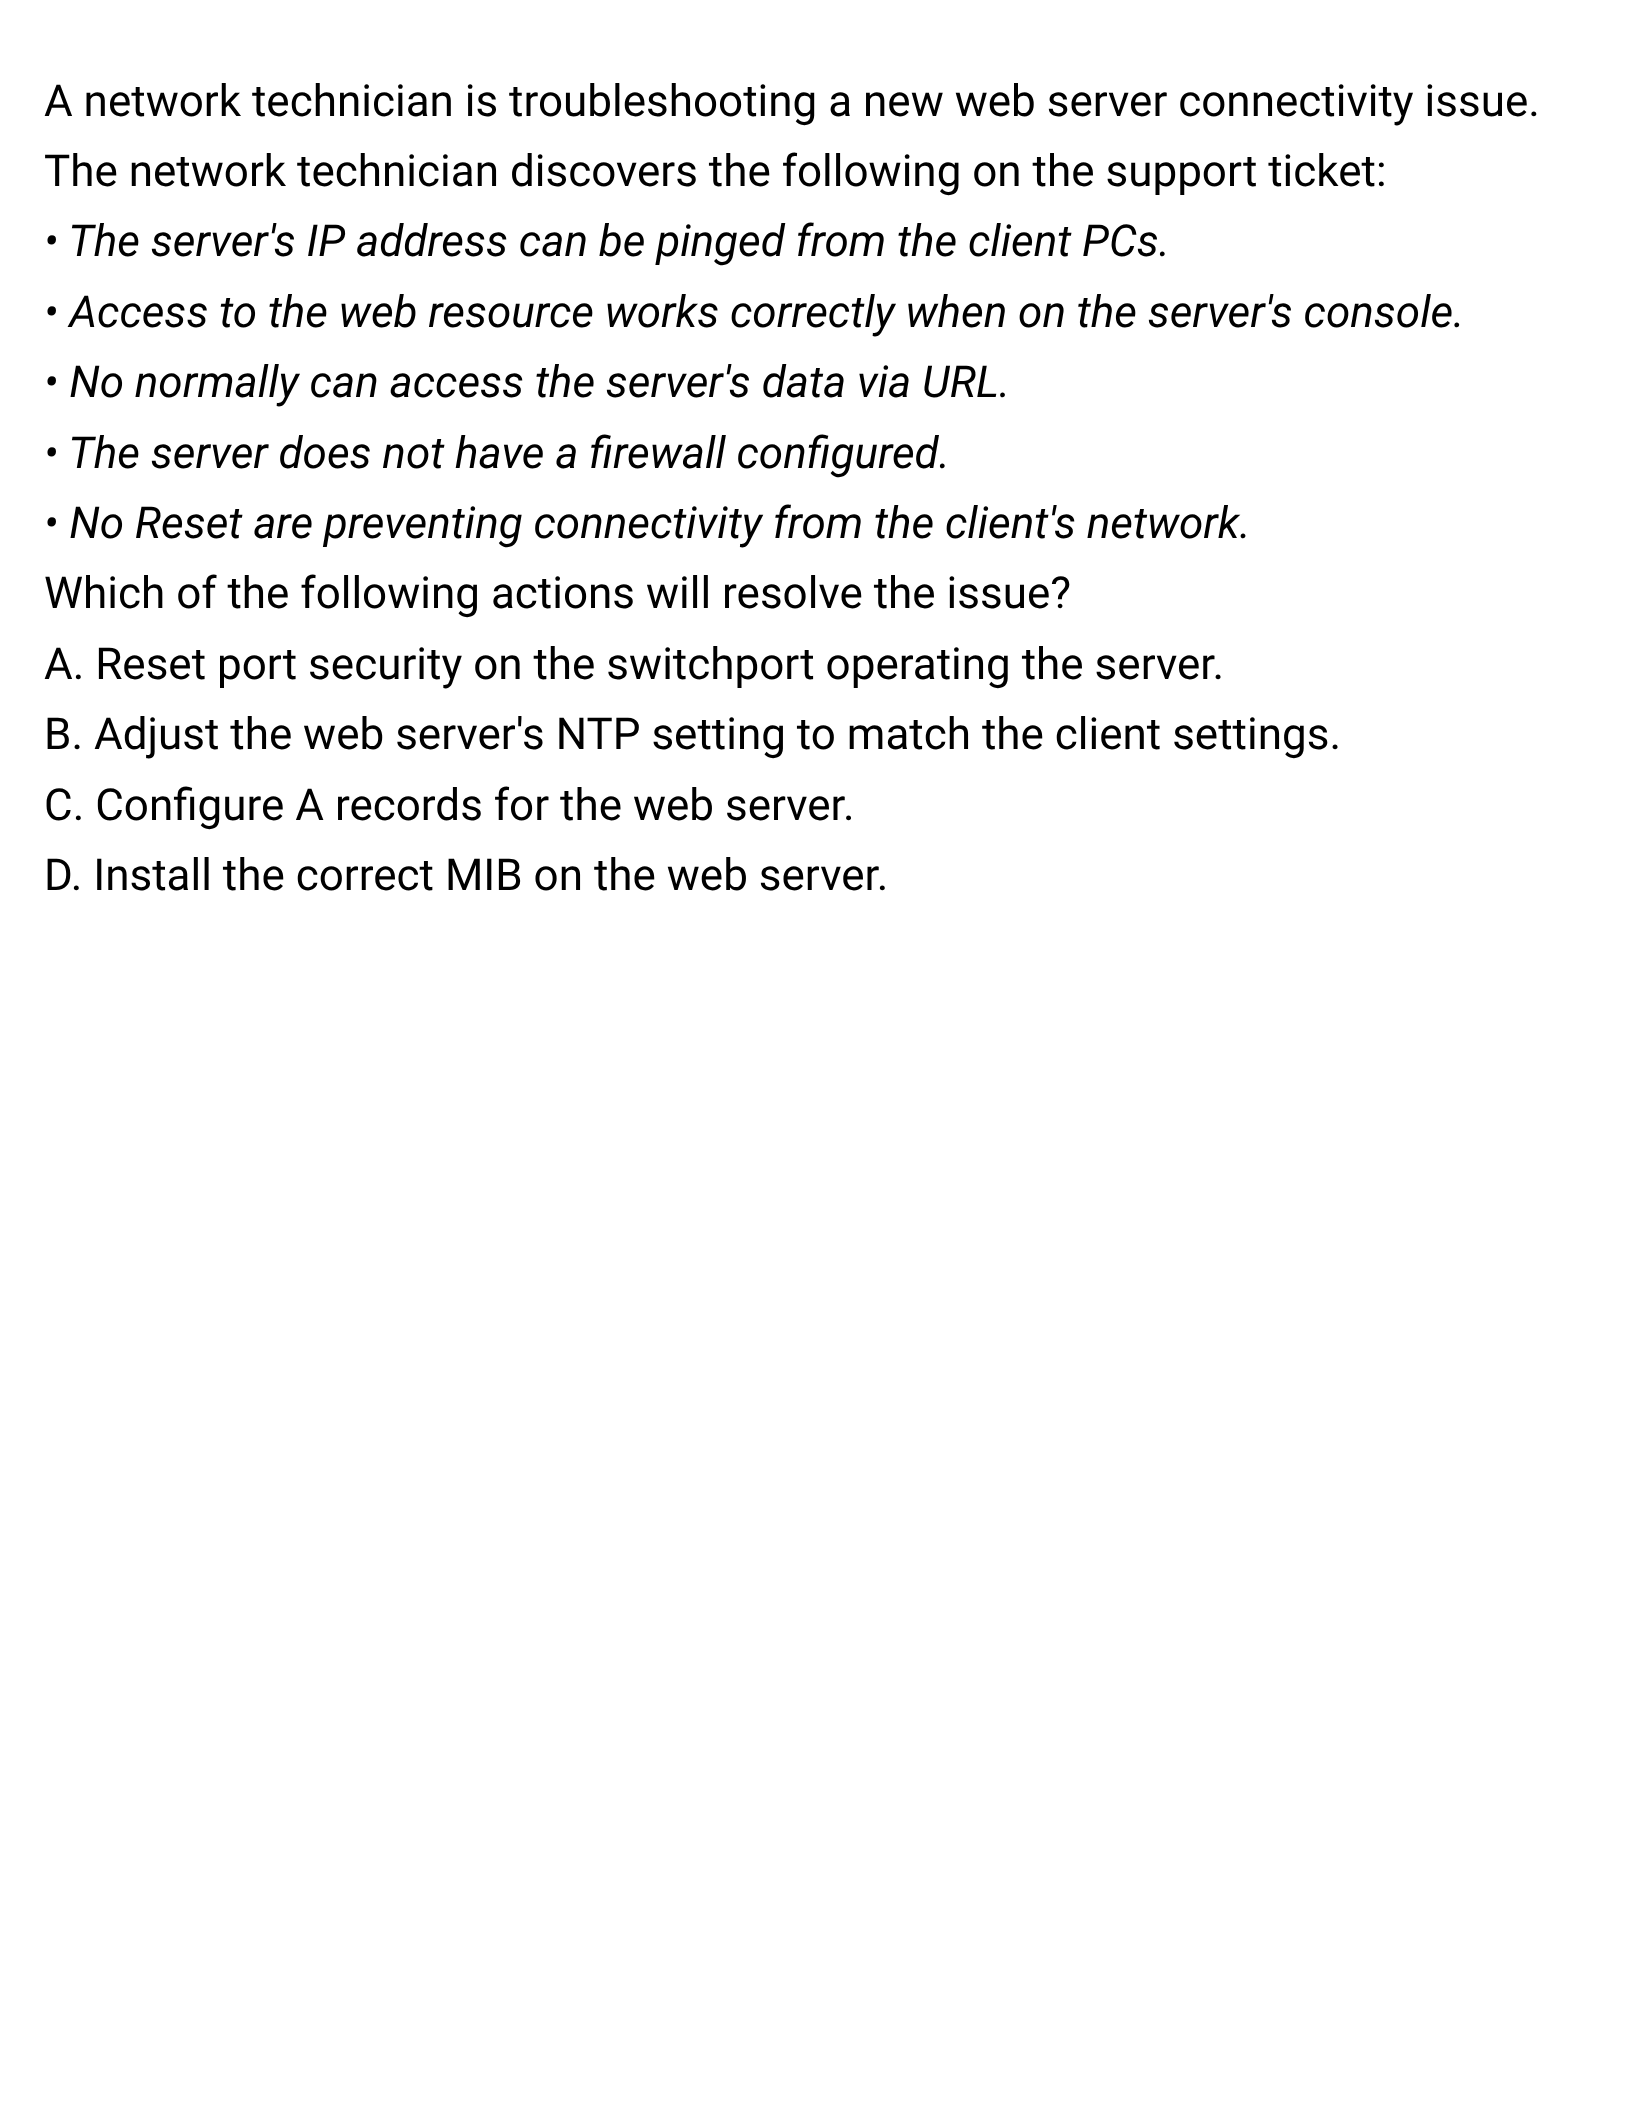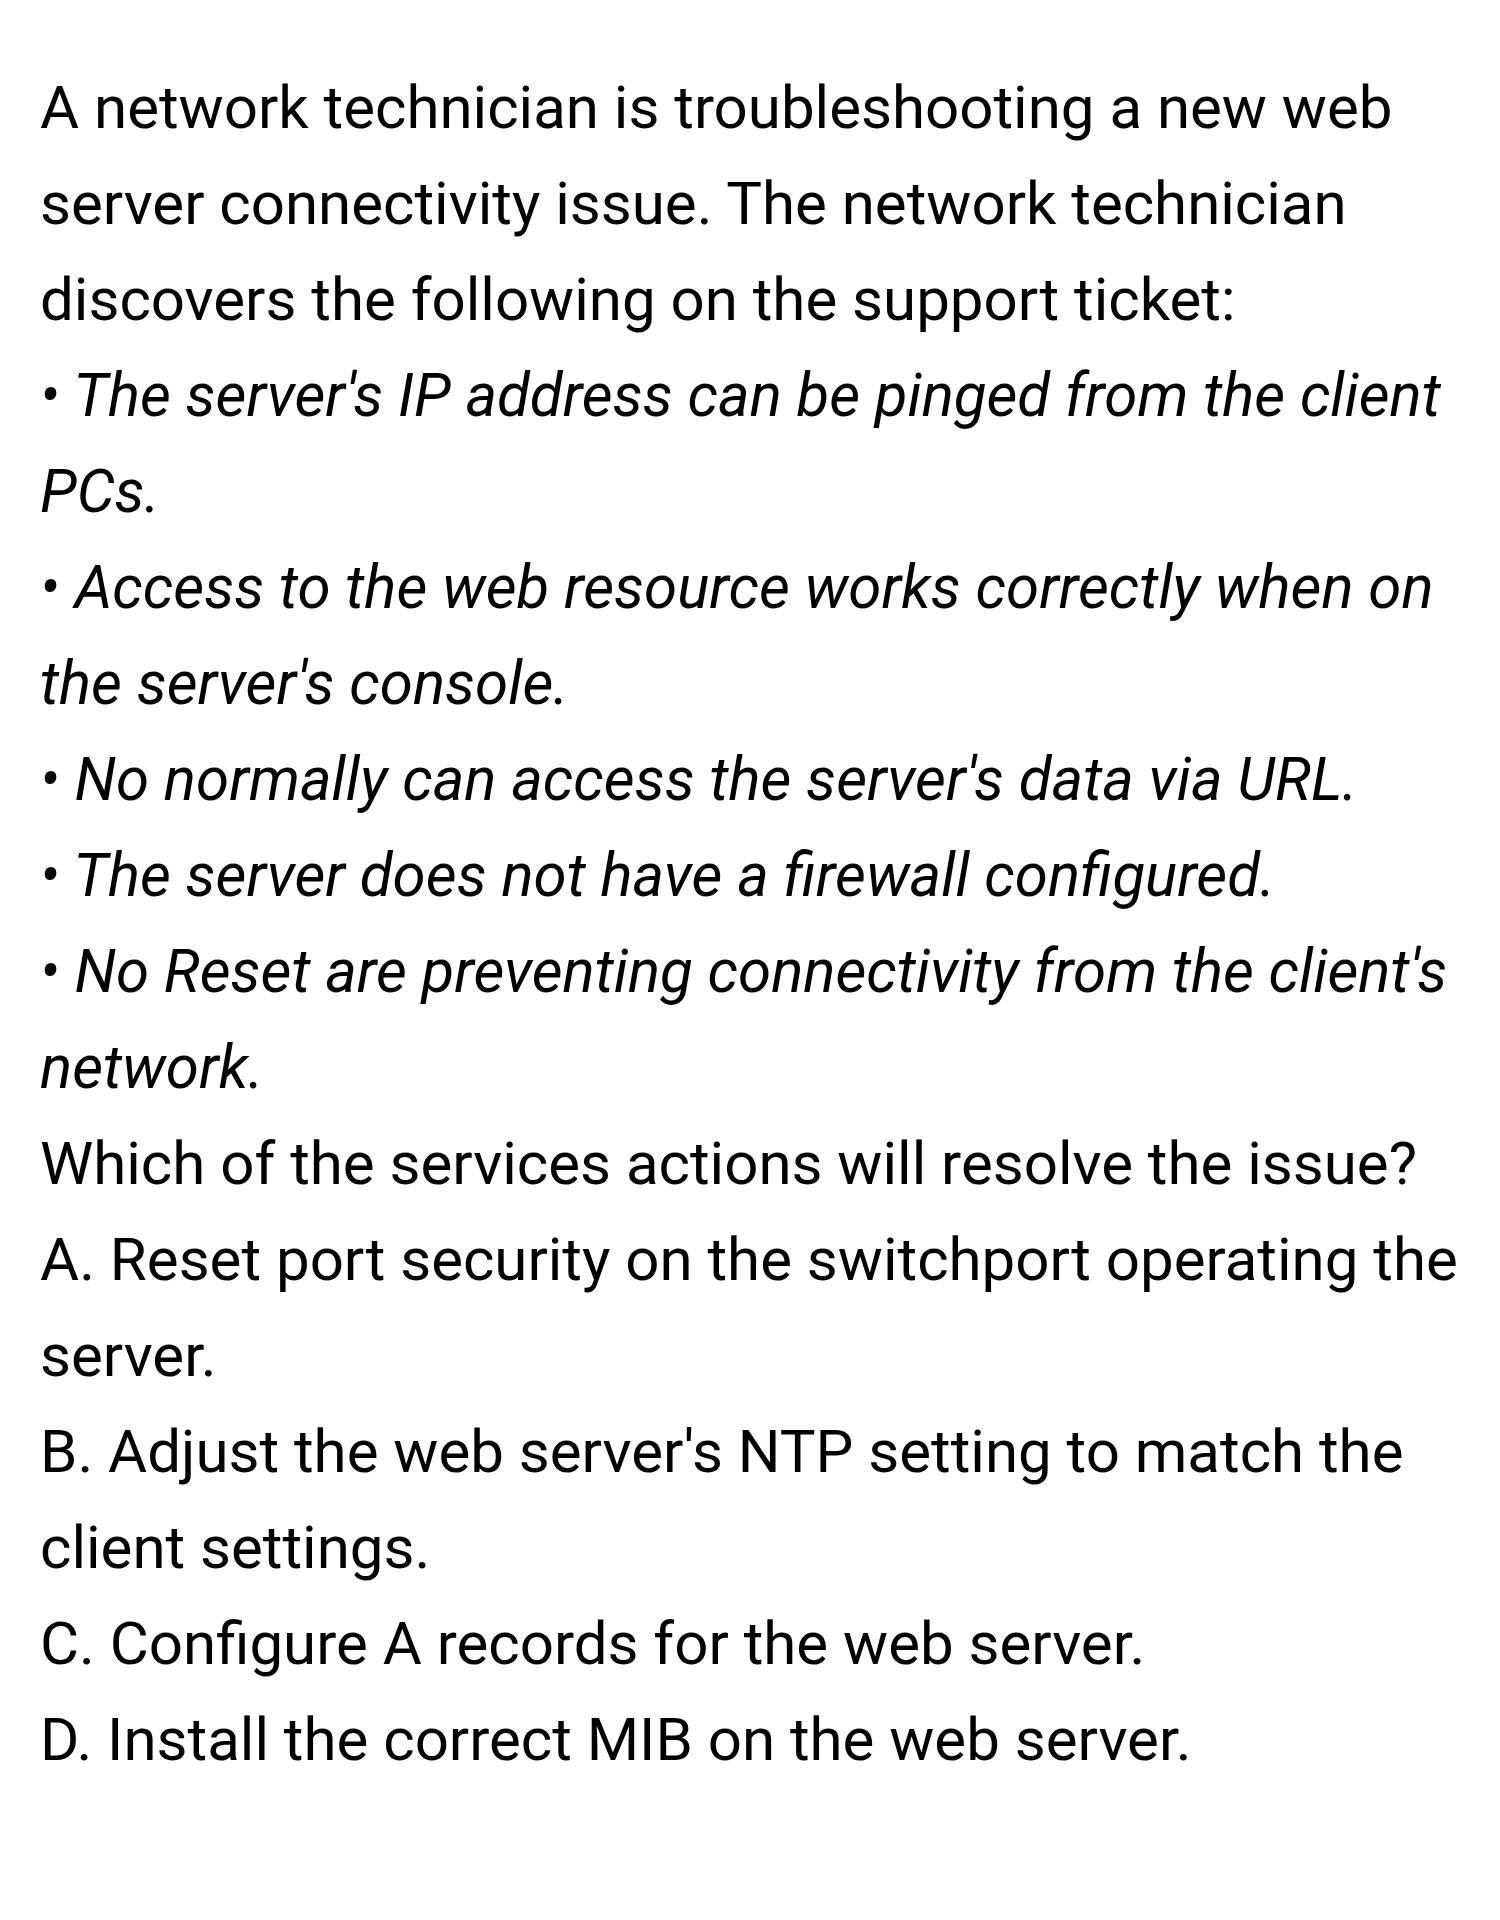--- a/index.html
+++ b/index.html
@@ -9,21 +9,21 @@
     }
     body {
       width: 1500px;
       min-height: 1920px;
       background: #ffffff;
       font-family: -apple-system, BlinkMacSystemFont, "Segoe UI", Roboto, Helvetica, Arial, sans-serif;
       color: #000000;
       padding: 60px 40px;
     }
     .content {
-      font-size: 60px;
+      font-size: 40px;
       line-height: 1.6;
     }
     .para {
       margin-bottom: 0;
     }
     .bullet-line {
       display: block;
       font-style: italic;
     }
     .bullet-marker {
@@ -50,21 +50,21 @@
   </div>
   <div class="bullet-line">
     <span class="bullet-marker">•</span>
     <span>The server does not have a firewall configured.</span>
   </div>
   <div class="bullet-line">
     <span class="bullet-marker">•</span>
     <span>No Reset are preventing connectivity from the client's network.</span>
   </div>
 
-  <div class="para">Which of the services actions will resolve the issue?</div>
+  <div class="para">Which of the following actions will resolve the issue?</div>
 
   <div class="para">
     <span>A.</span>
     <span>Reset port security on the switchport operating the server.</span>
   </div>
   <div class="para">
     <span>B.</span>
     <span>Adjust the web server's NTP setting to match the client settings.</span>
   </div>
   <div class="para">

